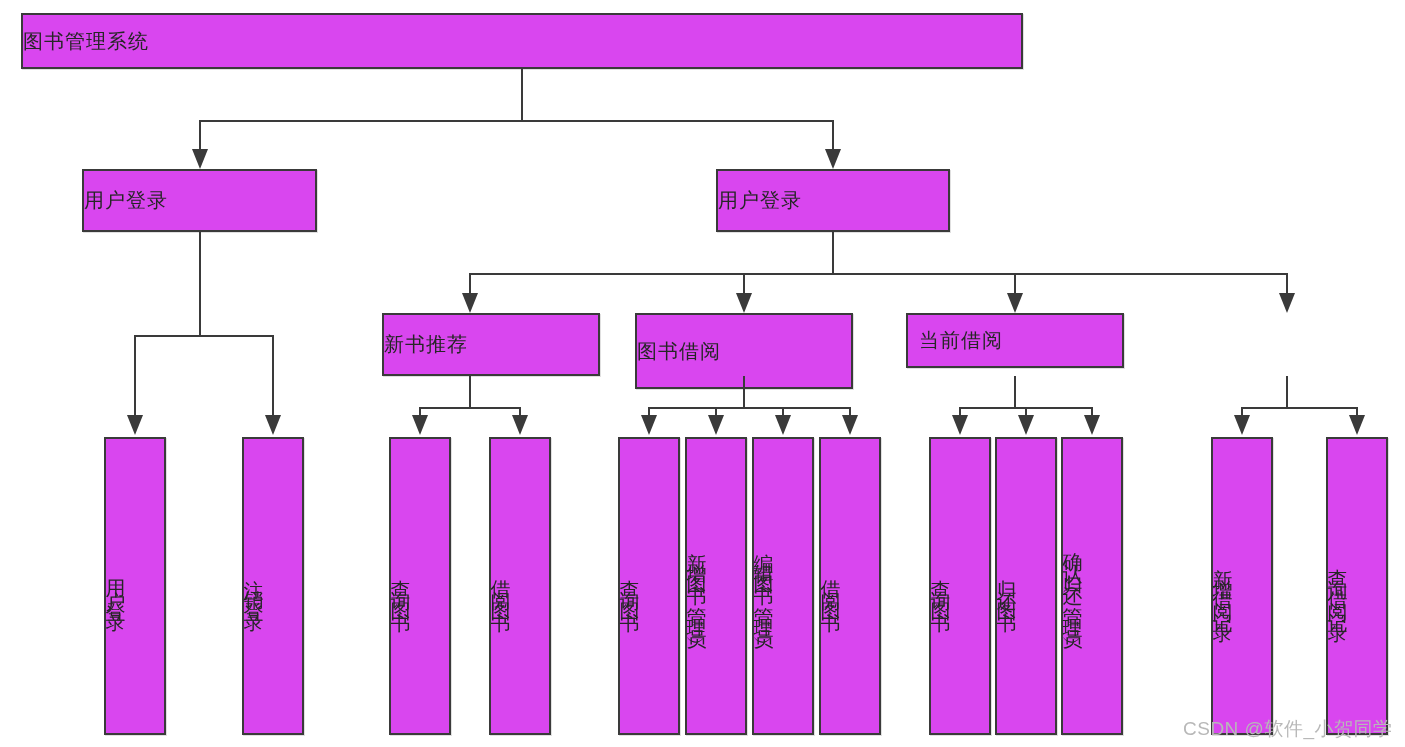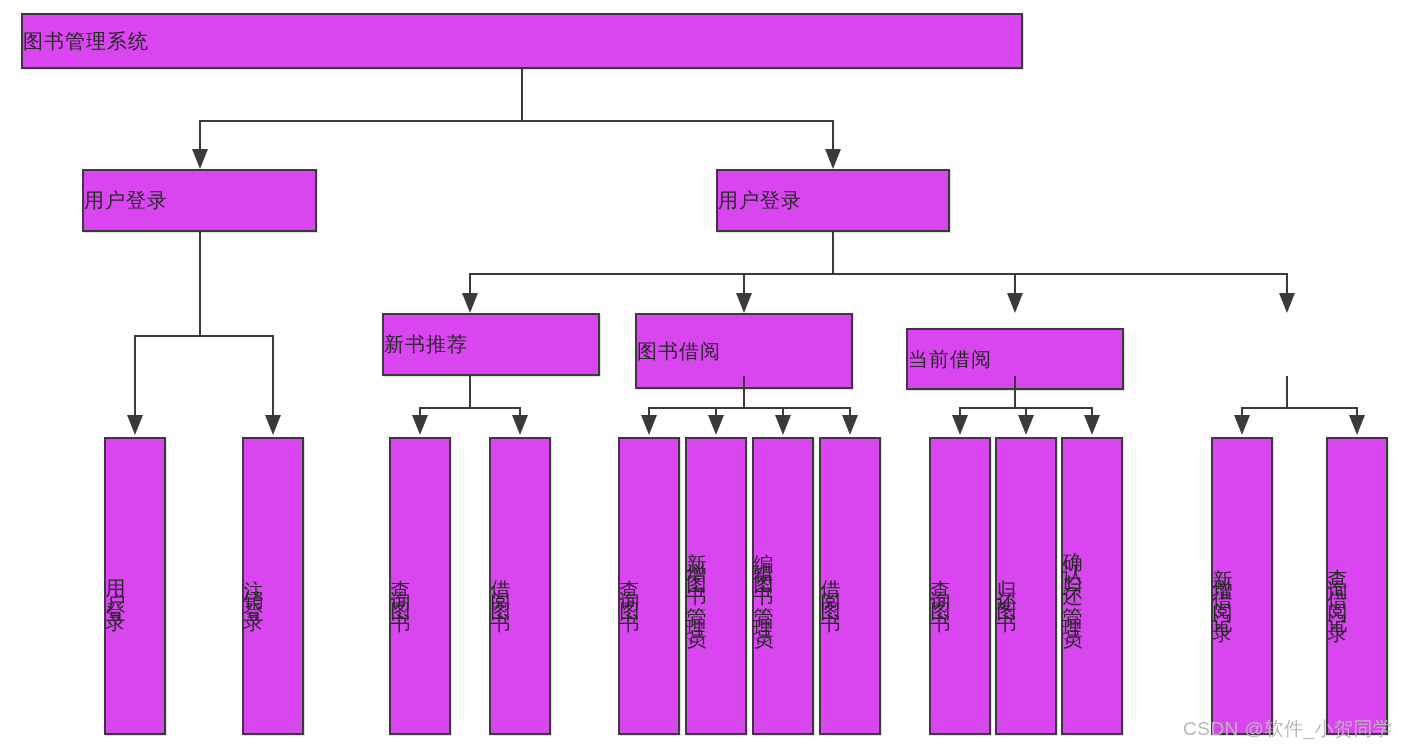--- a/index.html
+++ b/index.html
@@ -97,21 +97,21 @@
   <div class="a" style="left:1007px; top:293px;"></div>
   <div class="v" style="left:1286px; top:273px; height:24px;"></div>
   <div class="a" style="left:1279px; top:293px;"></div>
 
   <div class="box" style="left:361px; top:313px; width:218px; height:63px;margin-left:21px;">
     <span>新书推荐</span>
   </div>
   <div class="box" style="left:635px; top:313px; width:218px; height:76px;">
     <span>图书借阅</span>
   </div>
-  <div class="box" style="left:906px; top:328px; width:218px; height:62px;">
+  <div class="box" style="left:906px; top:313px; width:218px; height:55px;padding-left:11px;">
     <span>当前借阅</span>
   </div>
 
   <div class="v" style="left:469px; top:376px; height:31px;"></div>
   <div class="h" style="left:419px; top:407px; width:102px;"></div>
   <div class="v" style="left:419px; top:407px; height:10px;"></div>
   <div class="a" style="left:412px; top:415px;"></div>
   <div class="v" style="left:519px; top:407px; height:10px;"></div>
   <div class="a" style="left:512px; top:415px;"></div>
 

